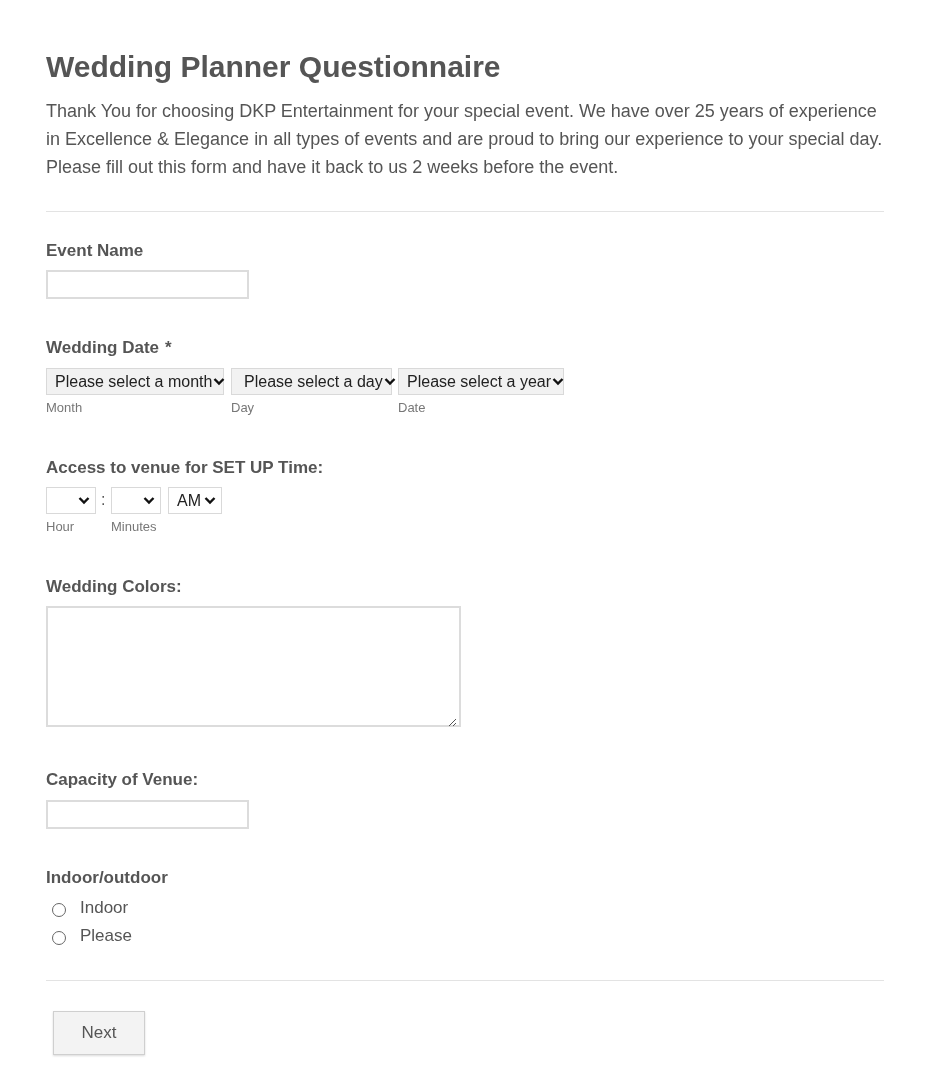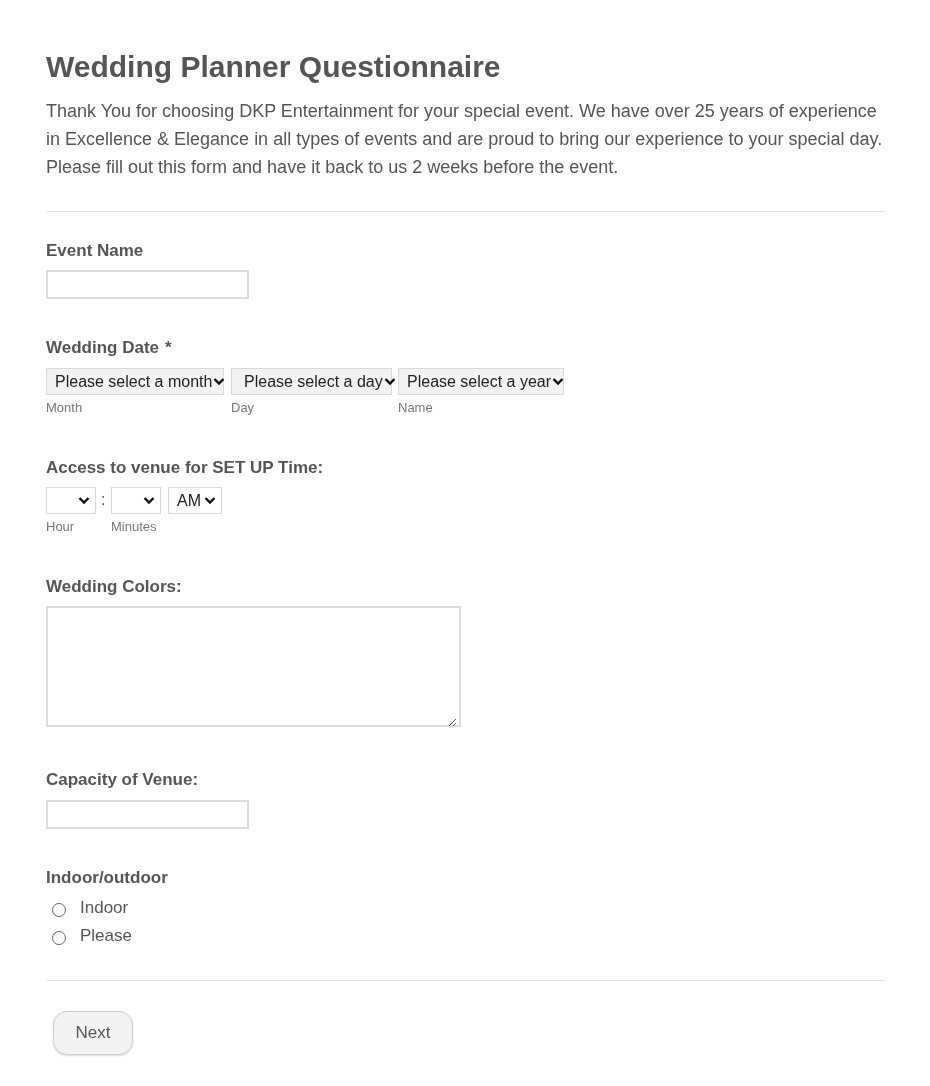--- a/index.html
+++ b/index.html
@@ -59,22 +59,22 @@
     position: absolute; left: 6px; display: flex; align-items: center;
     font-size: 17px; color: #555;
   }
   .radio {
     width: 14px; height: 14px; border-radius: 50%;
     border: 1px solid #666; background: #fff; box-sizing: border-box;
     margin-right: 14px; margin-top: 4px;
   }
   .next-btn {
     position: absolute; left: 7px; top: 1011px;
-    width: 80px; height: 44px; box-sizing: border-box;
-    border: 1px solid #cfcfcf; border-radius: 14px; background: #f3f3f3;
+    width: 92px; height: 44px; box-sizing: border-box;
+    border: 1px solid #cfcfcf; border-radius: 0; background: #f3f3f3;
     box-shadow: 0 1px 2px rgba(0,0,0,0.15);
     font-family: "Liberation Sans", sans-serif;
     font-size: 17px; color: #555; display: flex; align-items: center; justify-content: center;
   }
 </style>
 </head>
 <body>
 
 <div class="page">
   <h1 class="title">Wedding Planner Questionnaire</h1>
@@ -110,21 +110,21 @@
   <div class="sublabel" style="left:185px; top:400px;">Day</div>
 
   <div class="select" style="left:352px; top:368px; width:166px;">
     <span class="val">Please select a year</span>
     <span class="chev">
       <svg width="12" height="9" viewBox="0 0 12 9">
           <path d="M1.5 2 L6 6.5 L10.5 2" stroke="#111" stroke-width="2.4" fill="none"></path>
         </svg>
     </span>
   </div>
-  <div class="sublabel" style="left:352px; top:400px;">Name</div>
+  <div class="sublabel" style="left:352px; top:400px;">Date</div>
 
   <div class="label" style="top:458px;">Access to venue for SET UP Time:</div>
 
   <div class="select white" style="left:0; top:487px; width:50px;">
     <span class="val"></span>
     <span class="chev">
       <svg width="12" height="9" viewBox="0 0 12 9">
           <path d="M1.5 2 L6 6.5 L10.5 2" stroke="#111" stroke-width="2.4" fill="none"></path>
         </svg>
     </span>

